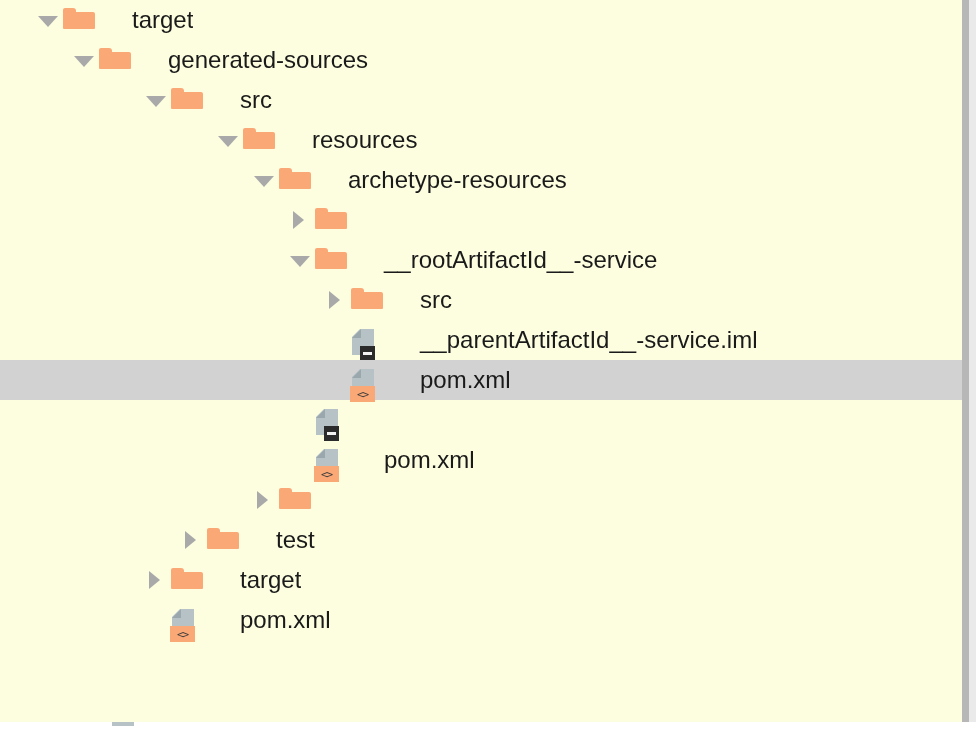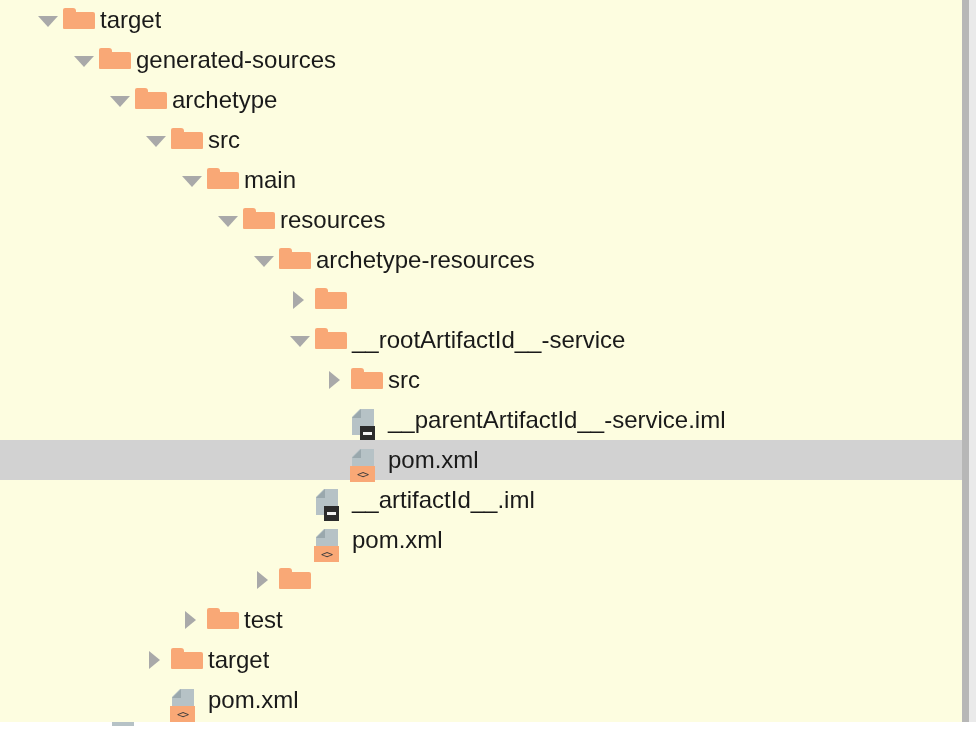--- a/index.html
+++ b/index.html
@@ -96,20 +96,21 @@
   }
 
   .label{
     flex:0 1 auto;
     font-size:24px;
     line-height:28px;
     color:#1a1a1a;
     padding-left:4px;
     overflow:hidden;
     text-overflow:clip;
+    margin-left:32px;
   }
 
   
   #scrollbar{
     position:absolute;right:0;top:0;width:14px;height:722px;
     background:#eaeaea;
   }
   #scroll-thumb{
     position:absolute;left:0;top:0;width:7px;height:722px;
     background:#b7b7b7;
@@ -138,42 +139,26 @@
       </div>
       <div class="row">
         <div class="indent" style="width: 70px;"></div>
         <div class="twisty expanded"></div>
         <div class="icon">
           <div class="ico-folder"></div>
         </div>
         <div class="label">generated-sources</div>
       </div>
       <div class="row">
-        <div class="indent" style="width: 106px;"></div>
-        <div class="twisty expanded"></div>
-        <div class="icon">
-          <div class="ico-folder"></div>
-        </div>
-        <div class="label">archetype</div>
-      </div>
-      <div class="row">
         <div class="indent" style="width: 142px;"></div>
         <div class="twisty expanded"></div>
         <div class="icon">
           <div class="ico-folder"></div>
         </div>
         <div class="label">src</div>
-      </div>
-      <div class="row">
-        <div class="indent" style="width: 178px;"></div>
-        <div class="twisty expanded"></div>
-        <div class="icon">
-          <div class="ico-folder"></div>
-        </div>
-        <div class="label">main</div>
       </div>
       <div class="row">
         <div class="indent" style="width: 214px;"></div>
         <div class="twisty expanded"></div>
         <div class="icon">
           <div class="ico-folder"></div>
         </div>
         <div class="label">resources</div>
       </div>
       <div class="row">
@@ -234,21 +219,20 @@
       <div class="row">
         <div class="indent" style="width: 286px;"></div>
         <div class="twisty none"></div>
         <div class="icon">
           <div class="page">
             <div class="sheet"></div>
             <div class="fold"></div>
             <div class="badge-module"></div>
           </div>
         </div>
-        <div class="label">__artifactId__.iml</div>
       </div>
       <div class="row">
         <div class="indent" style="width: 286px;"></div>
         <div class="twisty none"></div>
         <div class="icon">
           <div class="page">
             <div class="sheet"></div>
             <div class="fold"></div>
             <div class="badge-xml">&lt;&gt;</div>
           </div>

